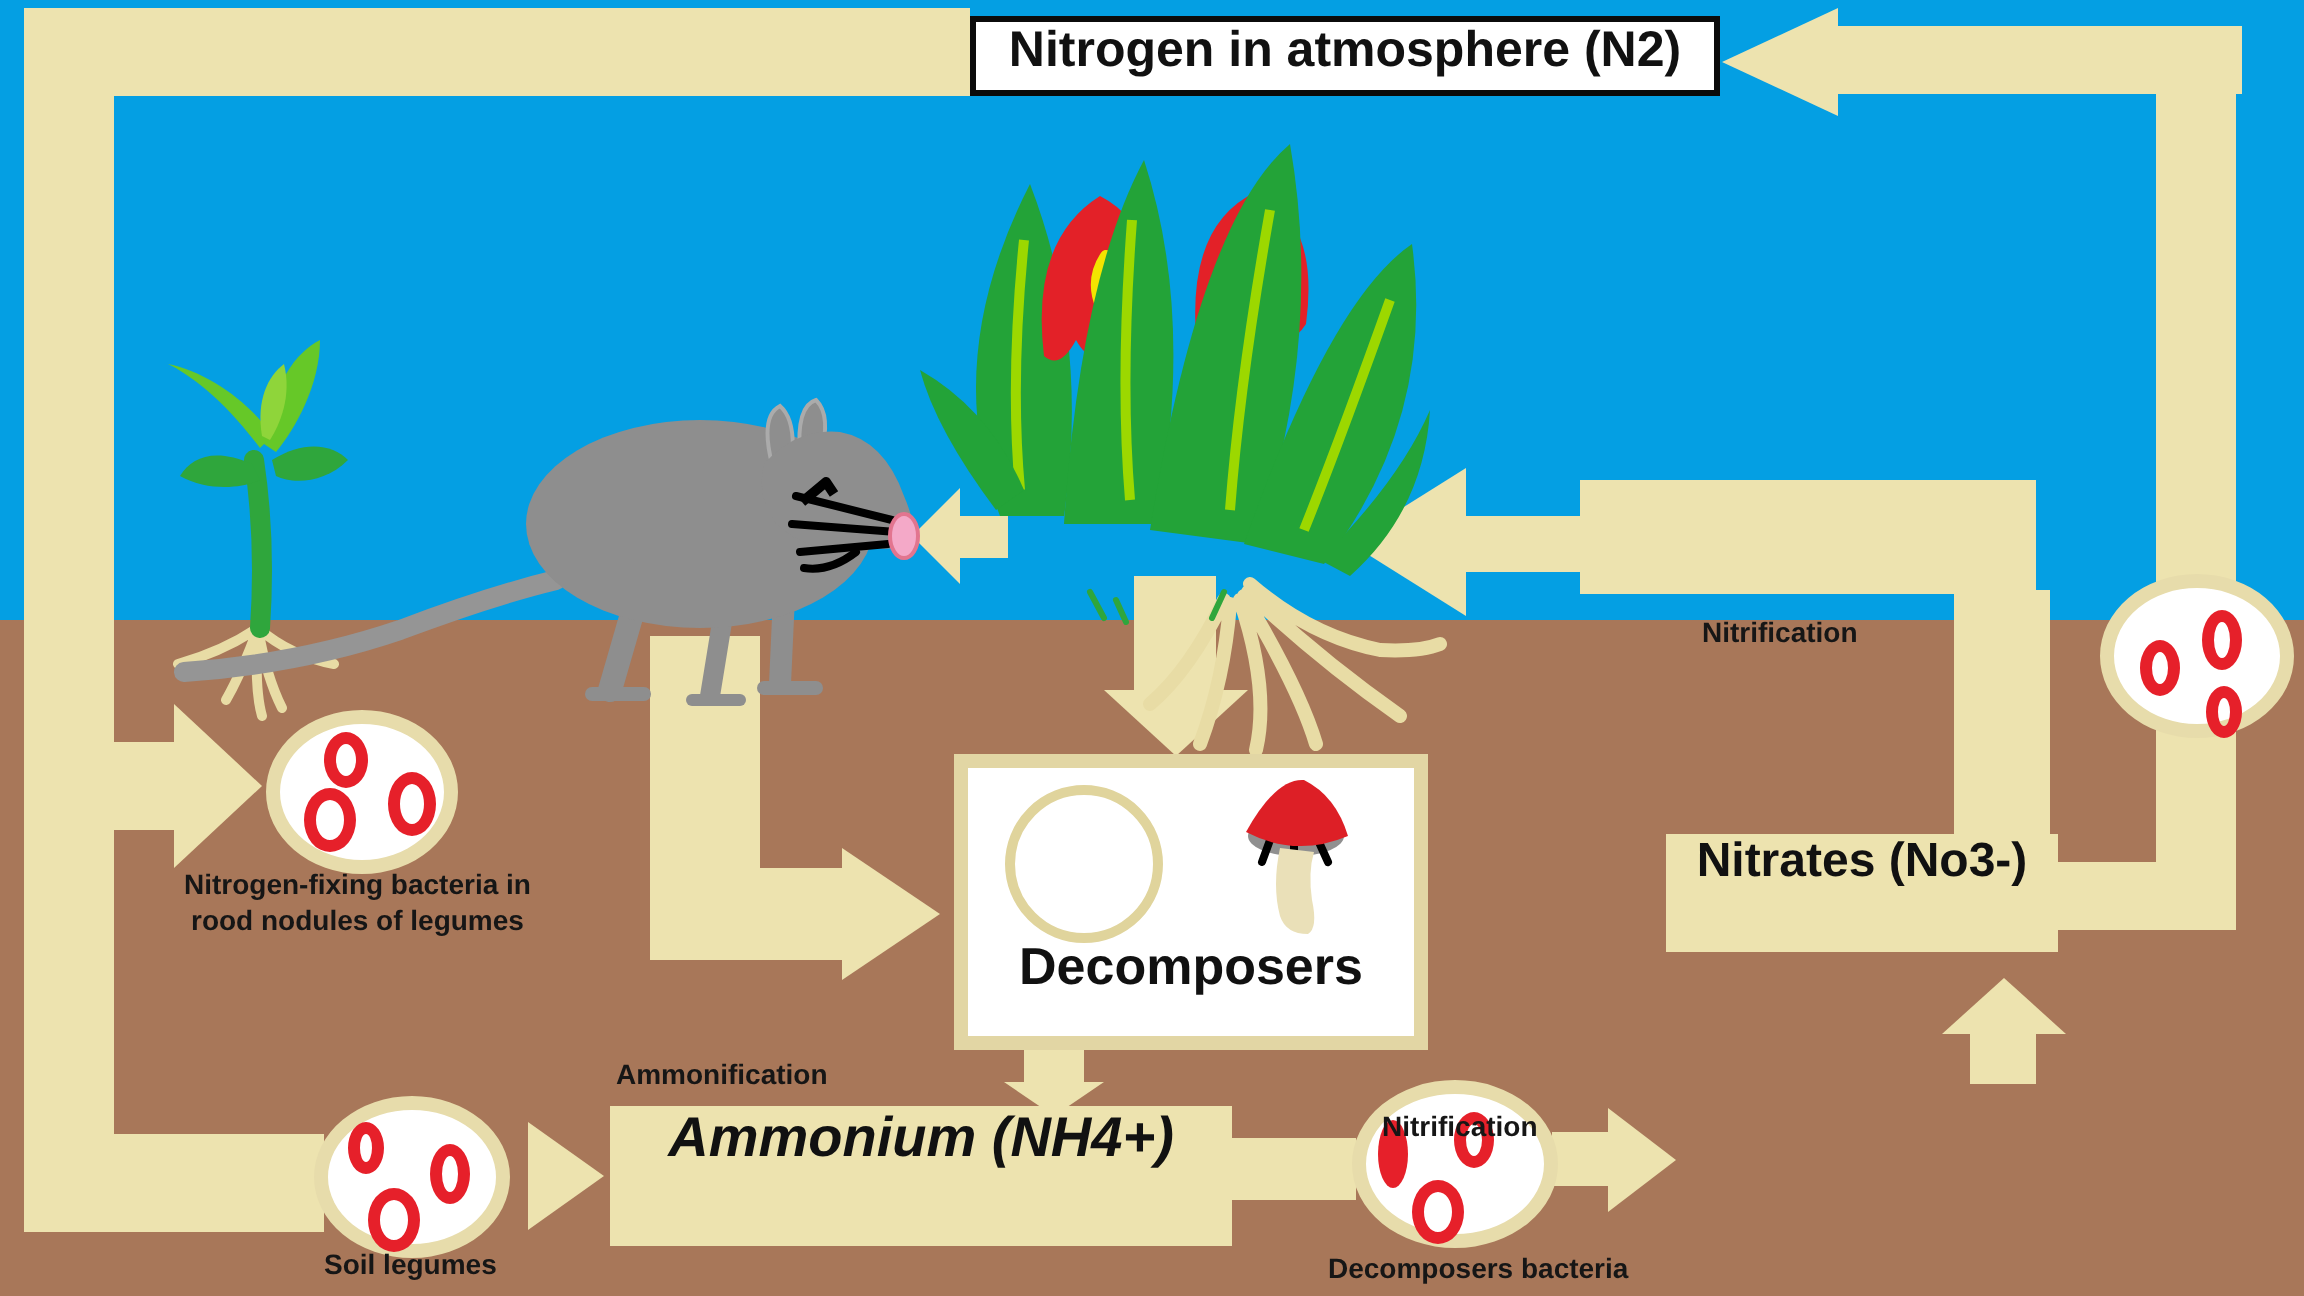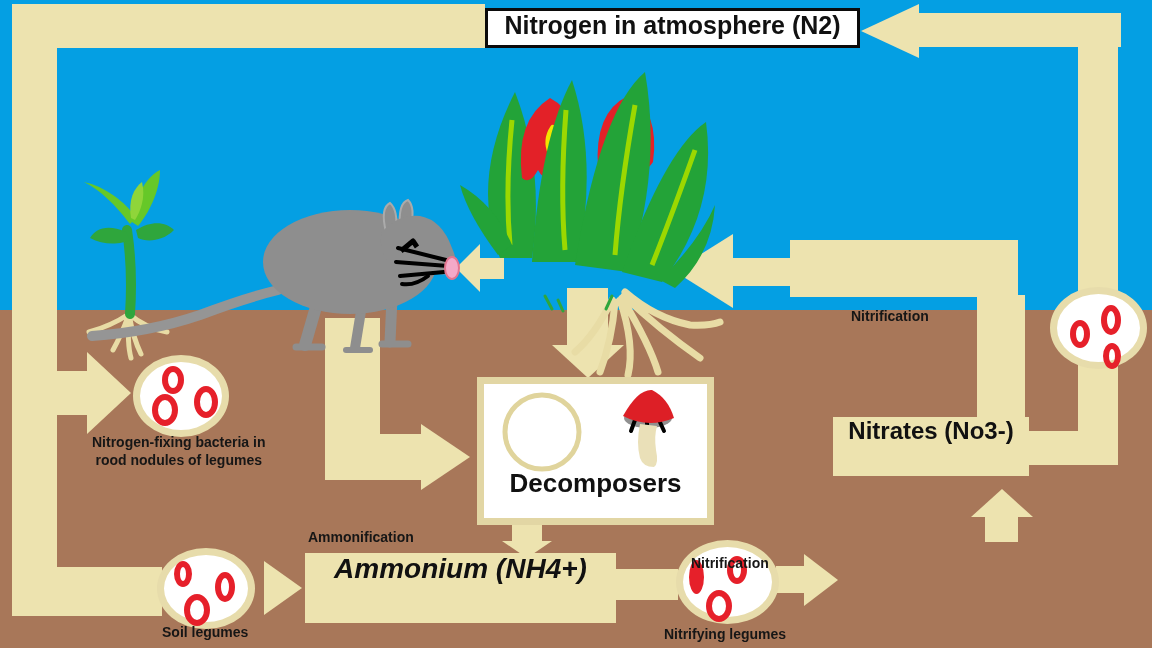--- a/index.html
+++ b/index.html
@@ -162,20 +162,20 @@
   <div class="ring" style="left:706px;top:590px;width:26px;height:32px;"></div>
 
   <div class="circle" style="left:1050px;top:287px;width:97px;height:82px;"></div>
   <div class="ring" style="left:1070px;top:320px;width:20px;height:28px;"></div>
   <div class="ring" style="left:1101px;top:305px;width:20px;height:30px;"></div>
   <div class="ring" style="left:1103px;top:343px;width:18px;height:26px;"></div>
 
   <div class="slabel" style="left:851px;top:308px;">Nitrification</div>
   <div class="slabel" style="left:308px;top:529px;">Ammonification</div>
   <div class="slabel" style="left:691px;top:523px;margin-top:32px;">Nitrification</div>
-  <div class="slabel" style="left:664px;top:626px;">Nitrifying legumes</div>
+  <div class="slabel" style="left:664px;top:626px;">Decomposers bacteria</div>
   <div class="slabel" style="left:162px;top:624px;">Soil legumes</div>
   <div class="slabel" style="left:92px;top:433px;line-height:18px;text-align:center;">
     <span>Nitrogen-fixing bacteria in</span><br>
     <span>rood nodules of legumes</span>
   </div>
 
 </div>
 
 </body></html>

